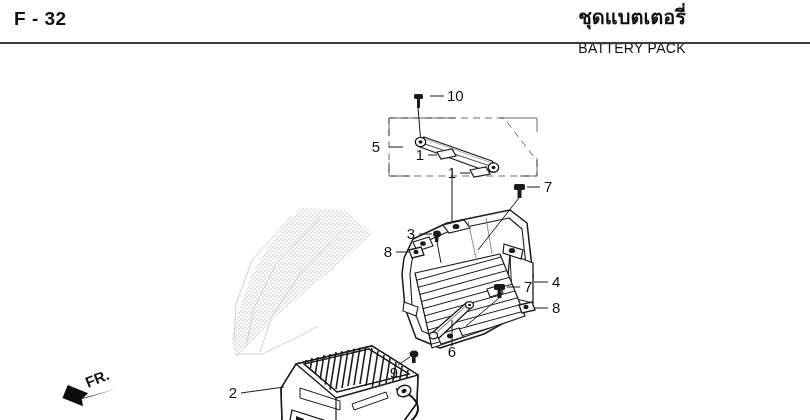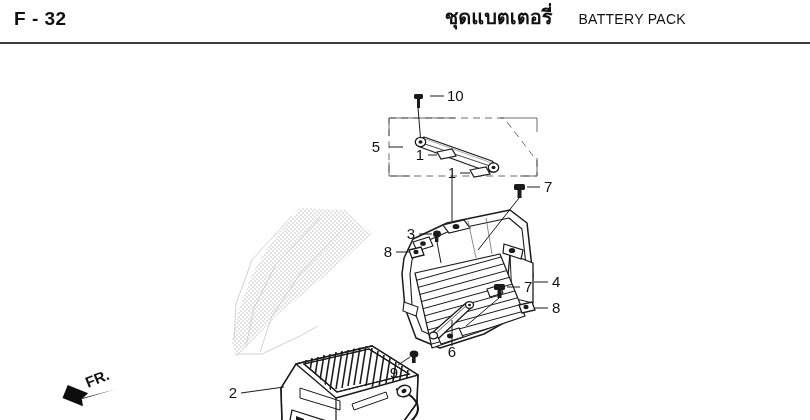--- a/index.html
+++ b/index.html
@@ -34,22 +34,23 @@
     letter-spacing: 0.5px;
     color: #111;
     white-space: pre;
   }
   #title-group {
     position: absolute;
     right: 124px;
     top: 7px;
     display: flex;
     align-items: baseline;
-    gap: 26px;
+    gap: 12px;
     white-space: nowrap;
+    flex-direction: column;
   }
   #title-thai {
     font-size: 20px;
     font-weight: bold;
     color: #111;
     line-height: 1.05;
   }
   #title-en {
     font-size: 14px;
     font-weight: normal;

